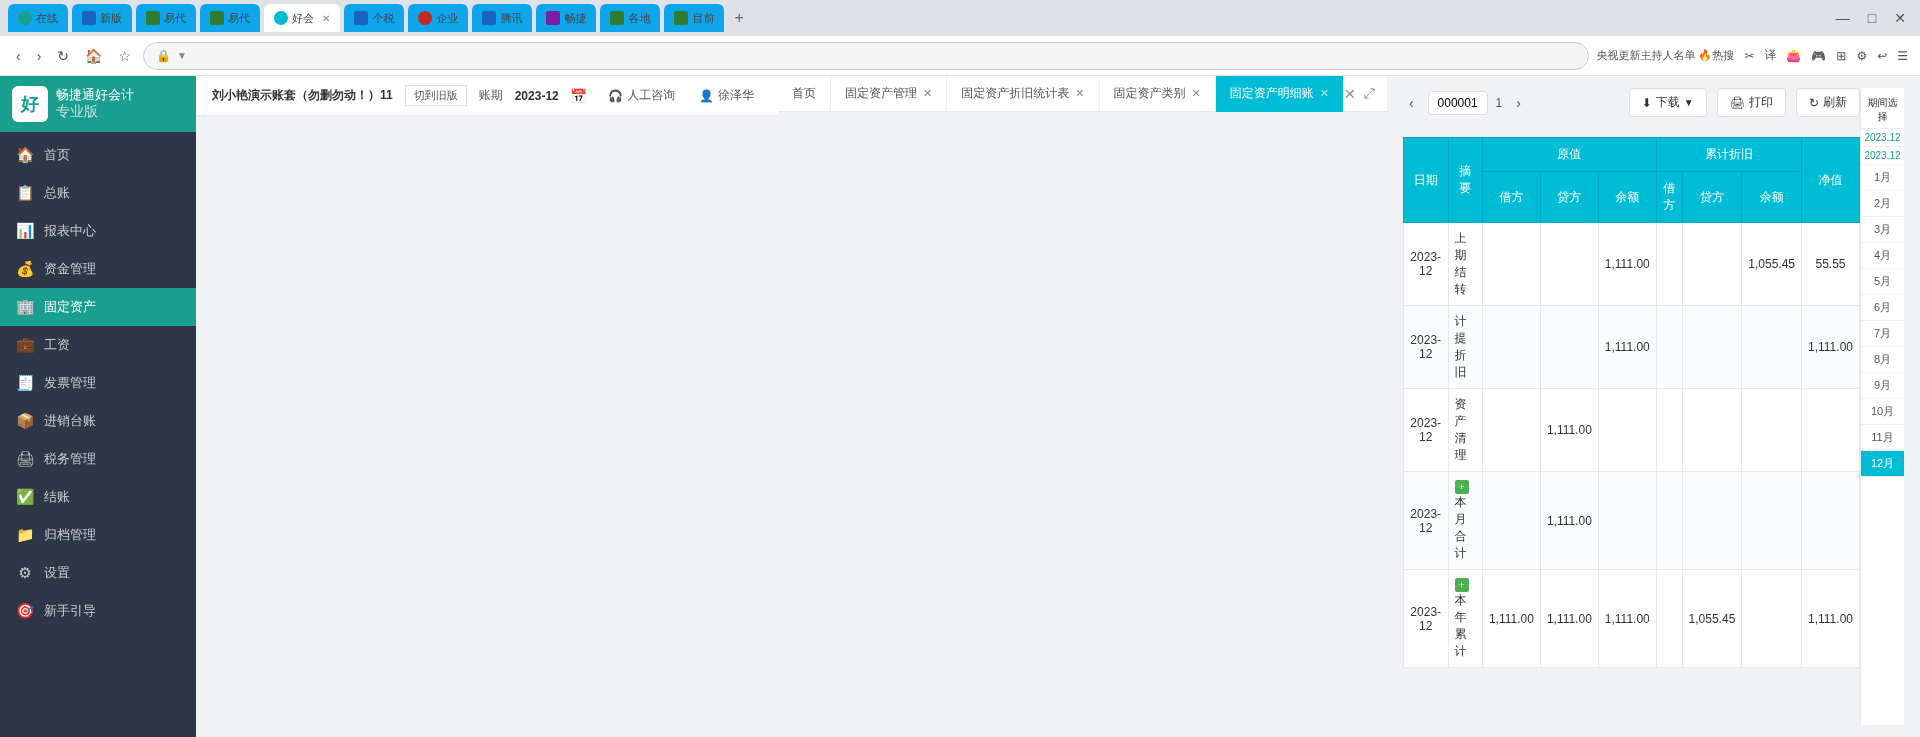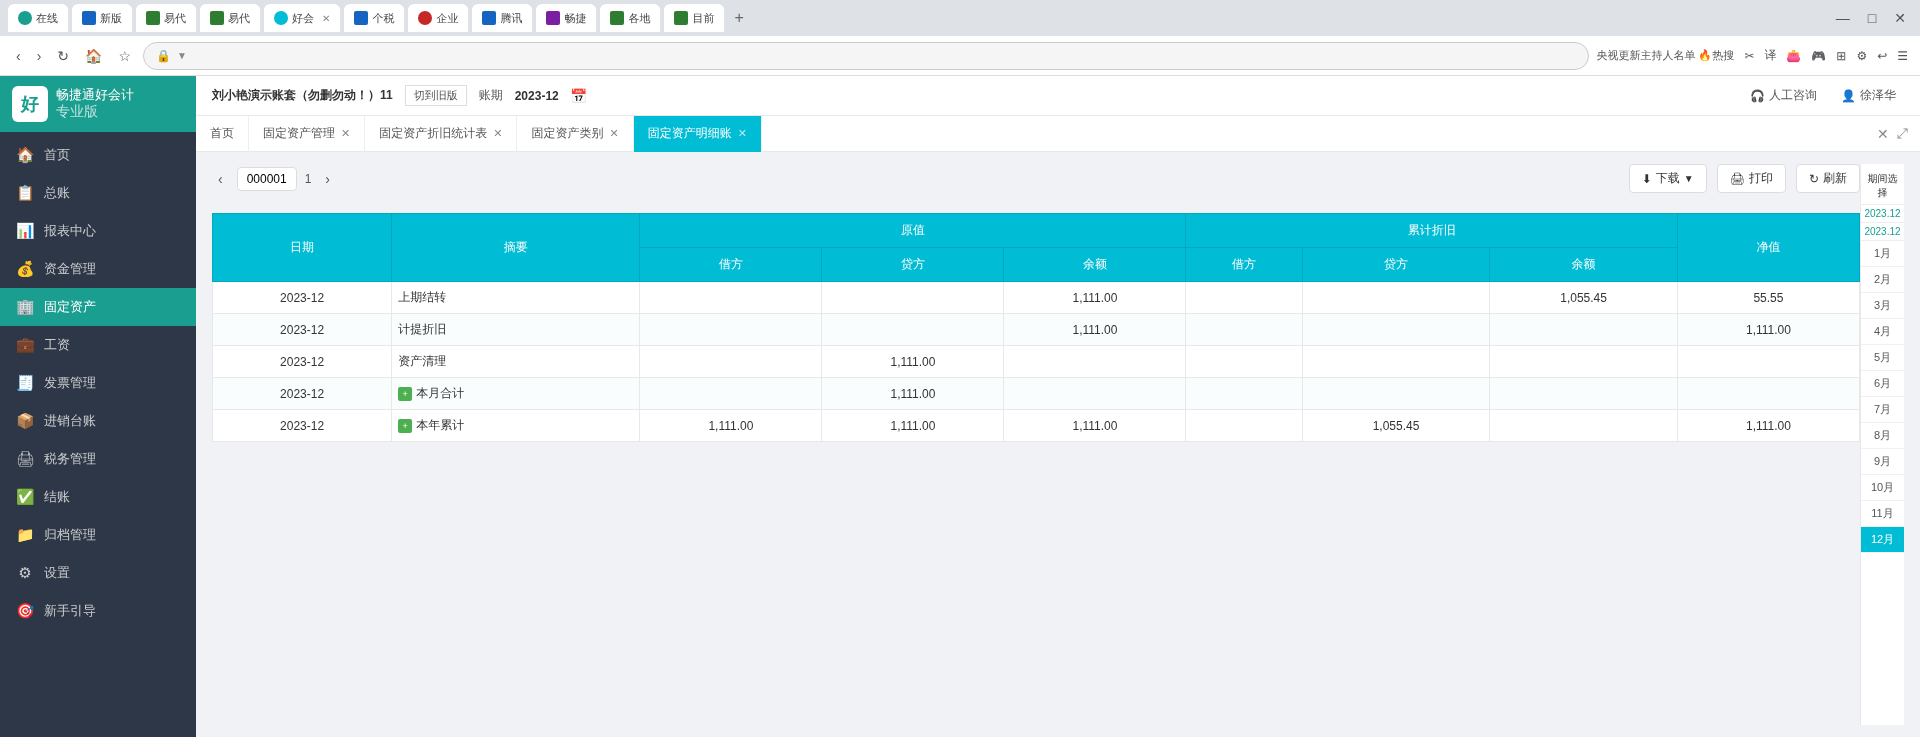--- a/index.html
+++ b/index.html
@@ -1,20 +1,20 @@
 <!DOCTYPE html>
 <html><head>
   <meta charset="utf-8">
   <style>
     * { margin: 0; padding: 0; box-sizing: border-box; }
     body { font-family: 'Microsoft YaHei', Arial, sans-serif; font-size: 12px; background: #f0f2f5; width: 1920px; height: 737px; overflow: hidden; }
 
     
     .browser-bar { background: #dee1e6; height: 36px; display: flex; align-items: center; padding: 0 8px; gap: 4px; }
-    .browser-tab { display: flex; align-items: center; height: 28px; padding: 0 10px; border-radius: 6px 6px 0 0; font-size: 11px; gap: 4px; cursor: pointer; background: #ffffff; color: #444; }
+    .browser-tab { display: flex; align-items: center; height: 28px; padding: 0 10px; border-radius: 6px 6px 0 0; font-size: 11px; gap: 4px; cursor: pointer; background: #0ea5e9; color: #444; }
     .browser-tab.active { background: #fff; align-items: center; }
     .tab-close { font-size: 10px; color: #888; margin-left: 4px; cursor: pointer; }
     .tab-add { font-size: 16px; color: #666; padding: 0 6px; cursor: pointer; }
 
     .browser-nav { background: #fff; height: 40px; display: flex; align-items: center; padding: 0 12px; gap: 8px; border-bottom: 1px solid #ddd; }
     .nav-btn { background: none; border: none; cursor: pointer; color: #555; font-size: 14px; padding: 4px; border-radius: 4px; }
     .address-bar { flex: 1; height: 28px; border: 1px solid #ccc; border-radius: 14px; padding: 0 12px; font-size: 11px; color: #333; background: #f5f5f5; display: flex; align-items: center; gap: 6px; }
     .address-text { flex: 1; color: #333; font-size: 11px; }
     .nav-icons { display: flex; align-items: center; gap: 10px; }
     .nav-icon-btn { background: none; border: none; cursor: pointer; font-size: 12px; color: #555; }
@@ -70,21 +70,21 @@
     
     .right-panel { width: 44px; background: #fff; border-left: 1px solid #e8e8e8; display: flex; flex-direction: column; align-items: flex-start; padding-top: 4px; flex-shrink: 0; position: relative; }
     .period-select-label { font-size: 10px; color: #333; writing-mode: horizontal-tb; text-align: center; padding: 4px 2px; border-bottom: 1px solid #eee; width: 100%; }
     .period-dates { font-size: 10px; color: #1a9e8f; padding: 2px 0; text-align: center; cursor: pointer; }
     .month-list { display: flex; flex-direction: column; width: 100%; }
     .month-item { font-size: 11px; color: #555; padding: 5px 2px; text-align: center; cursor: pointer; border-bottom: 1px solid #f0f0f0; }
     .month-item.current { background: #00bcd4; color: #fff; border-radius: 0; }
     .win-btn { background: none; border: none; cursor: pointer; color: #555; font-size: 14px; padding: 2px 6px; }
 
     
-    .right-section { display: flex; flex-direction: column; flex: 1; }
+    .right-section { display: flex; flex: 1; }
   </style>
 </head>
 <body>
 
 <div class="browser-bar">
   <div class="browser-tab">
     <span style="width:14px;height:14px;background:#1a9e8f;border-radius:50%;display:inline-block;"></span>
     <span>在线</span>
   </div>
   <div class="browser-tab">

